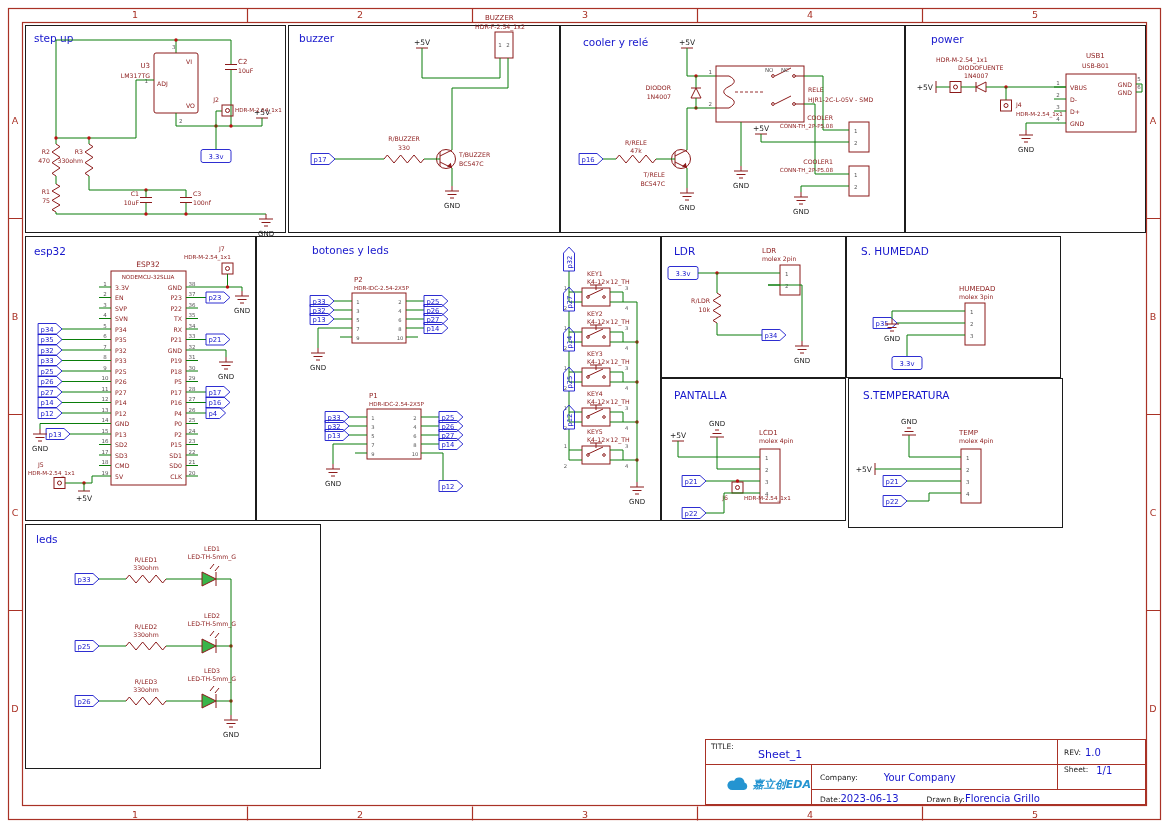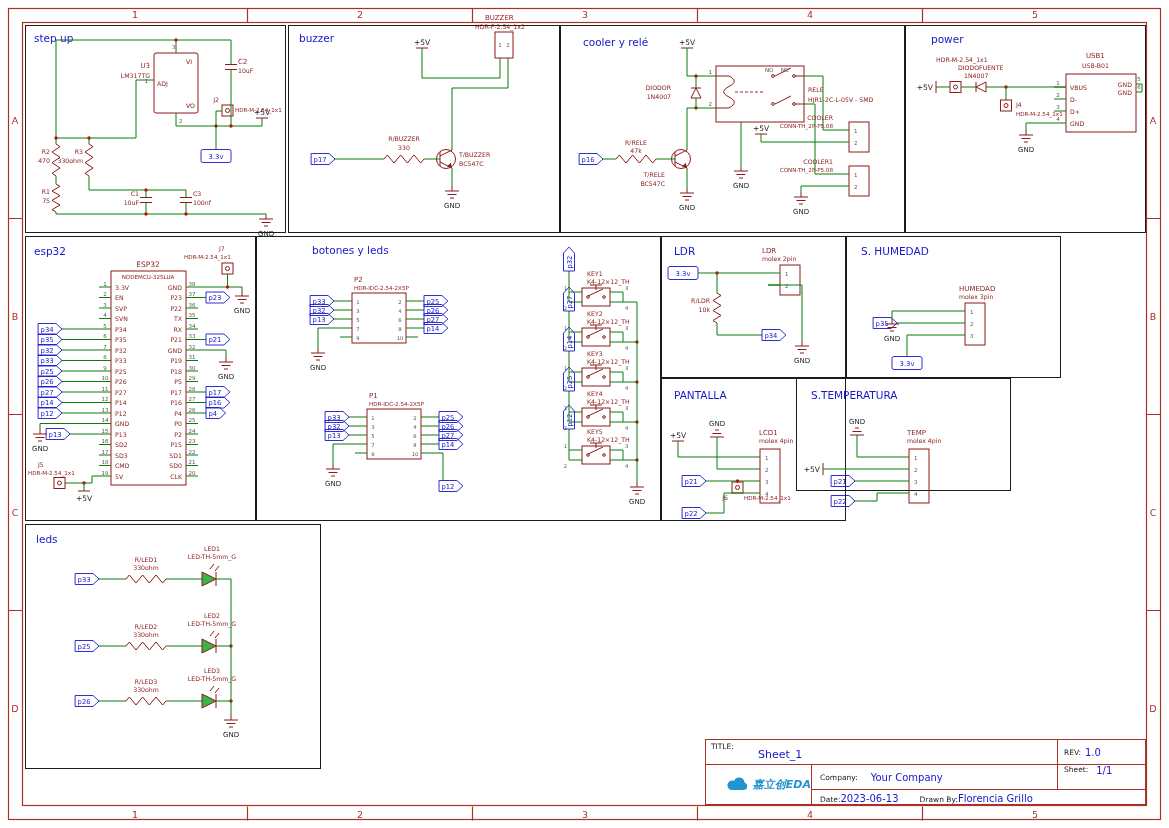--- a/index.html
+++ b/index.html
@@ -35,24 +35,24 @@
 .tb-lab{font-size:7.5px;color:#1b1b1b}
 .tb-lab.abs{position:absolute;top:2px;left:5px}
 .tb-val{font-size:10px;color:#1616cc}
 .tb-big{display:block;font-size:11px;margin:8px 0 0 52px;color:#1616cc}
 .tb-rev-cell{width:88px;border-left:1px solid #a93226;padding:0 6px;display:flex;gap:4px;align-items:center}
 .tb-bottom{flex:1;display:flex}
 .tb-logo{width:106px;border-right:1px solid #a93226;display:flex;align-items:center;justify-content:flex-end;gap:3px}
 .logo-text{font-size:11px;color:#2494d1;font-weight:bold;font-style:italic}
 .tb-grid{flex:1;display:flex;flex-direction:column}
 .tb-row2{display:flex;height:25px;border-bottom:1px solid #a93226}
-.tb-company{flex:1;padding:0 8px;display:flex;gap:13px;align-items:center}
+.tb-company{flex:1;padding:0 8px;display:flex;gap:26px;align-items:center}
 .tb-sheet{width:88px;border-left:1px solid #a93226;padding:0 6px;display:flex;gap:8px;align-items:flex-start}
 .tb-row3{flex:1;padding:0 8px;display:flex;align-items:flex-end}
-.tb-gap{margin-left:21px}
+.tb-gap{margin-left:28px}
 </style>
 </head>
 <body>
 
 <div id="canvas">
   <svg id="frame" width="1169" height="828">
       <rect x="8.5" y="8.5" width="1152" height="811" class="fr"></rect>
       <rect x="22.5" y="22.5" width="1124" height="783" class="fr"></rect>
       <path d="M247.5 8.5 v14 M247.5 806.5 v14" class="fr"></path>
       <path d="M472.5 8.5 v14 M472.5 806.5 v14" class="fr"></path>
@@ -961,21 +961,21 @@
         <circle cx="75.5" cy="102" r="1.7" class="dot"></circle>
         <text x="66" y="121" class="pt6" text-anchor="end">J6</text>
         <text x="82" y="121" class="pt55">HDR-M-2.54_1x1</text>
         <g>
           <polygon points="44,134 38,128.5 20.1,128.5 20.1,139.5 38,139.5" class="flagshape"></polygon>
           <text x="29.05" y="136.6" class="nf" text-anchor="middle">p22</text>
         </g>
         <polyline points="44,134 62,134 62,114 86,114" class="w"></polyline>
       </svg>
     </div>
-  <div class="block" style="left:796px;top:378px;width:215px;height:113px">
+  <div class="block" style="left:848px;top:378px;width:215px;height:150px">
       <svg width="215" height="143">
         <text x="14" y="20" class="blk">S.TEMPERATURA</text>
         <text x="110" y="56" class="pt">TEMP</text>
         <text x="110" y="64" class="pt6">molex 4pin</text>
         <g>
           <rect x="112" y="70" width="20" height="54" class="ps"></rect>
           <path d="M112 78 h-12" class="w"></path>
           <text x="117" y="80.5" class="num">1</text>
           <path d="M112 90 h-12" class="w"></path>
           <text x="117" y="92.5" class="num">2</text>

